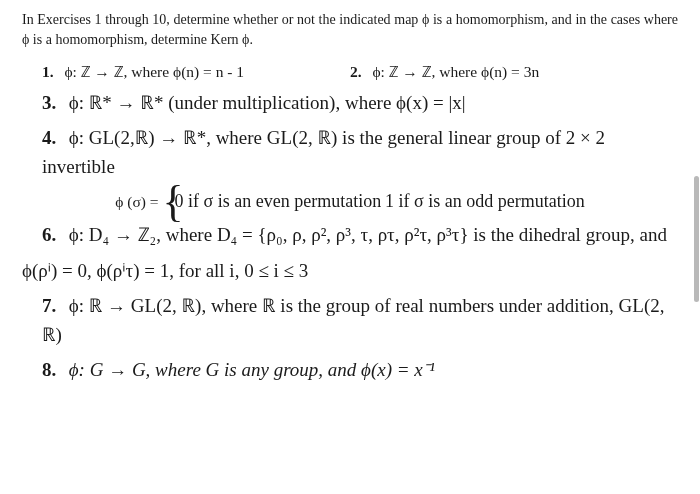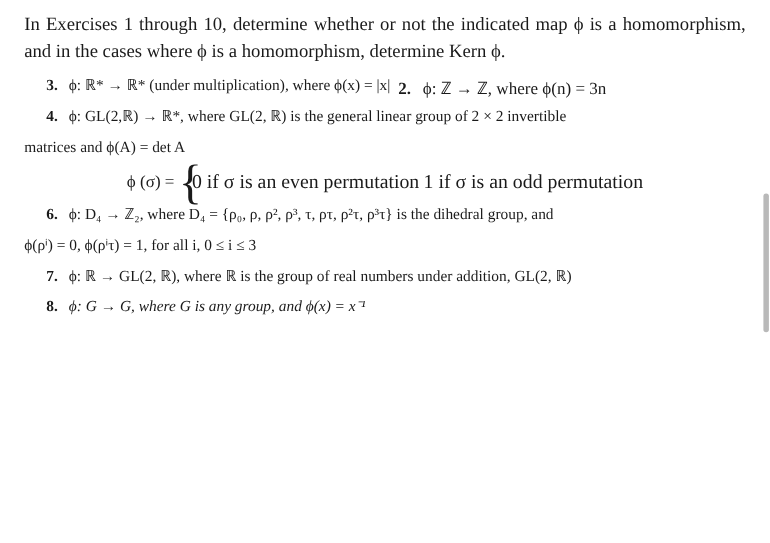--- a/index.html
+++ b/index.html
@@ -15,48 +15,48 @@
     color: #1a1a1a;
   }
   .page {
     position: relative;
     width: 700px;
     height: 494px;
     box-sizing: border-box;
     padding: 10px 22px 0 22px;
   }
   .intro {
-    font-size: 17px;
+    font-size: 14px;
     line-height: 1.45;
     text-align: justify;
     text-justify: inter-word;
     margin: 0 0 9px 0;
   }
   .exline {
-    font-size: 14px;
+    font-size: 19px;
     line-height: 1.5;
     margin: 0 0 7px 0;
     padding-left: 20px;
     font-family: Liberation Serif, serif;
   }
   .exline.flush {
     padding-left: 0;
   }
   .num {
     font-weight: bold;
   }
   .two-col {
     position: relative;
     padding-left: 20px;
     margin-bottom: 7px;
     font-size: 15.5px;
   }
   .two-col .colb {
     position: absolute;
-    left: 340px;
+    left: 328px;
     top: 0;
   }
   i, .it {
     font-style: italic;
   }
   .disp {
     text-align: center;
     font-size: 15.5px;
     margin: 4px 0 6px 0;
   }
@@ -133,40 +133,42 @@
   }
 </style>
 </head>
 <body>
 
 <div class="page">
 
   <p class="intro">In Exercises 1 through 10, determine whether or not the indicated map ϕ is a homomorphism, and in the cases where ϕ is a homomorphism, determine Kern ϕ.</p>
 
   <div class="two-col">
+    <span class="cola">
+      <span class="num">1.</span>
+      <span class="sp"></span>
+      <span>ϕ: ℤ → ℤ, where ϕ(n) = n - 1</span>
+    </span>
     <span class="colb">
       <span class="num">2.</span>
       <span class="sp"></span>
       <span>ϕ: ℤ → ℤ, where ϕ(n) = 3n</span>
     </span>
   </div>
 
   <p class="exline">
     <span class="num">3.</span>
     <span class="sp"></span>
     <span>ϕ: ℝ* → ℝ* (under multiplication), where ϕ(x) = |x|</span>
   </p>
 
   <p class="exline">
     <span class="num">4.</span>
     <span class="sp"></span>
     <span>ϕ: GL(2,ℝ) → ℝ*, where GL(2, ℝ) is the general linear group of 2 × 2 invertible</span>
-  </p>
-  <p class="exline flush">
-    <span>matrices and ϕ(A) = det A</span>
   </p>
 
 
   <div class="disp">
     <span class="mid">ϕ (σ)  =</span>
     <span class="cases">
       <span class="brace">{</span>
       <span class="row">0 if σ is an even permutation</span>
       <span class="row">1 if σ is an odd permutation</span>
     </span>

